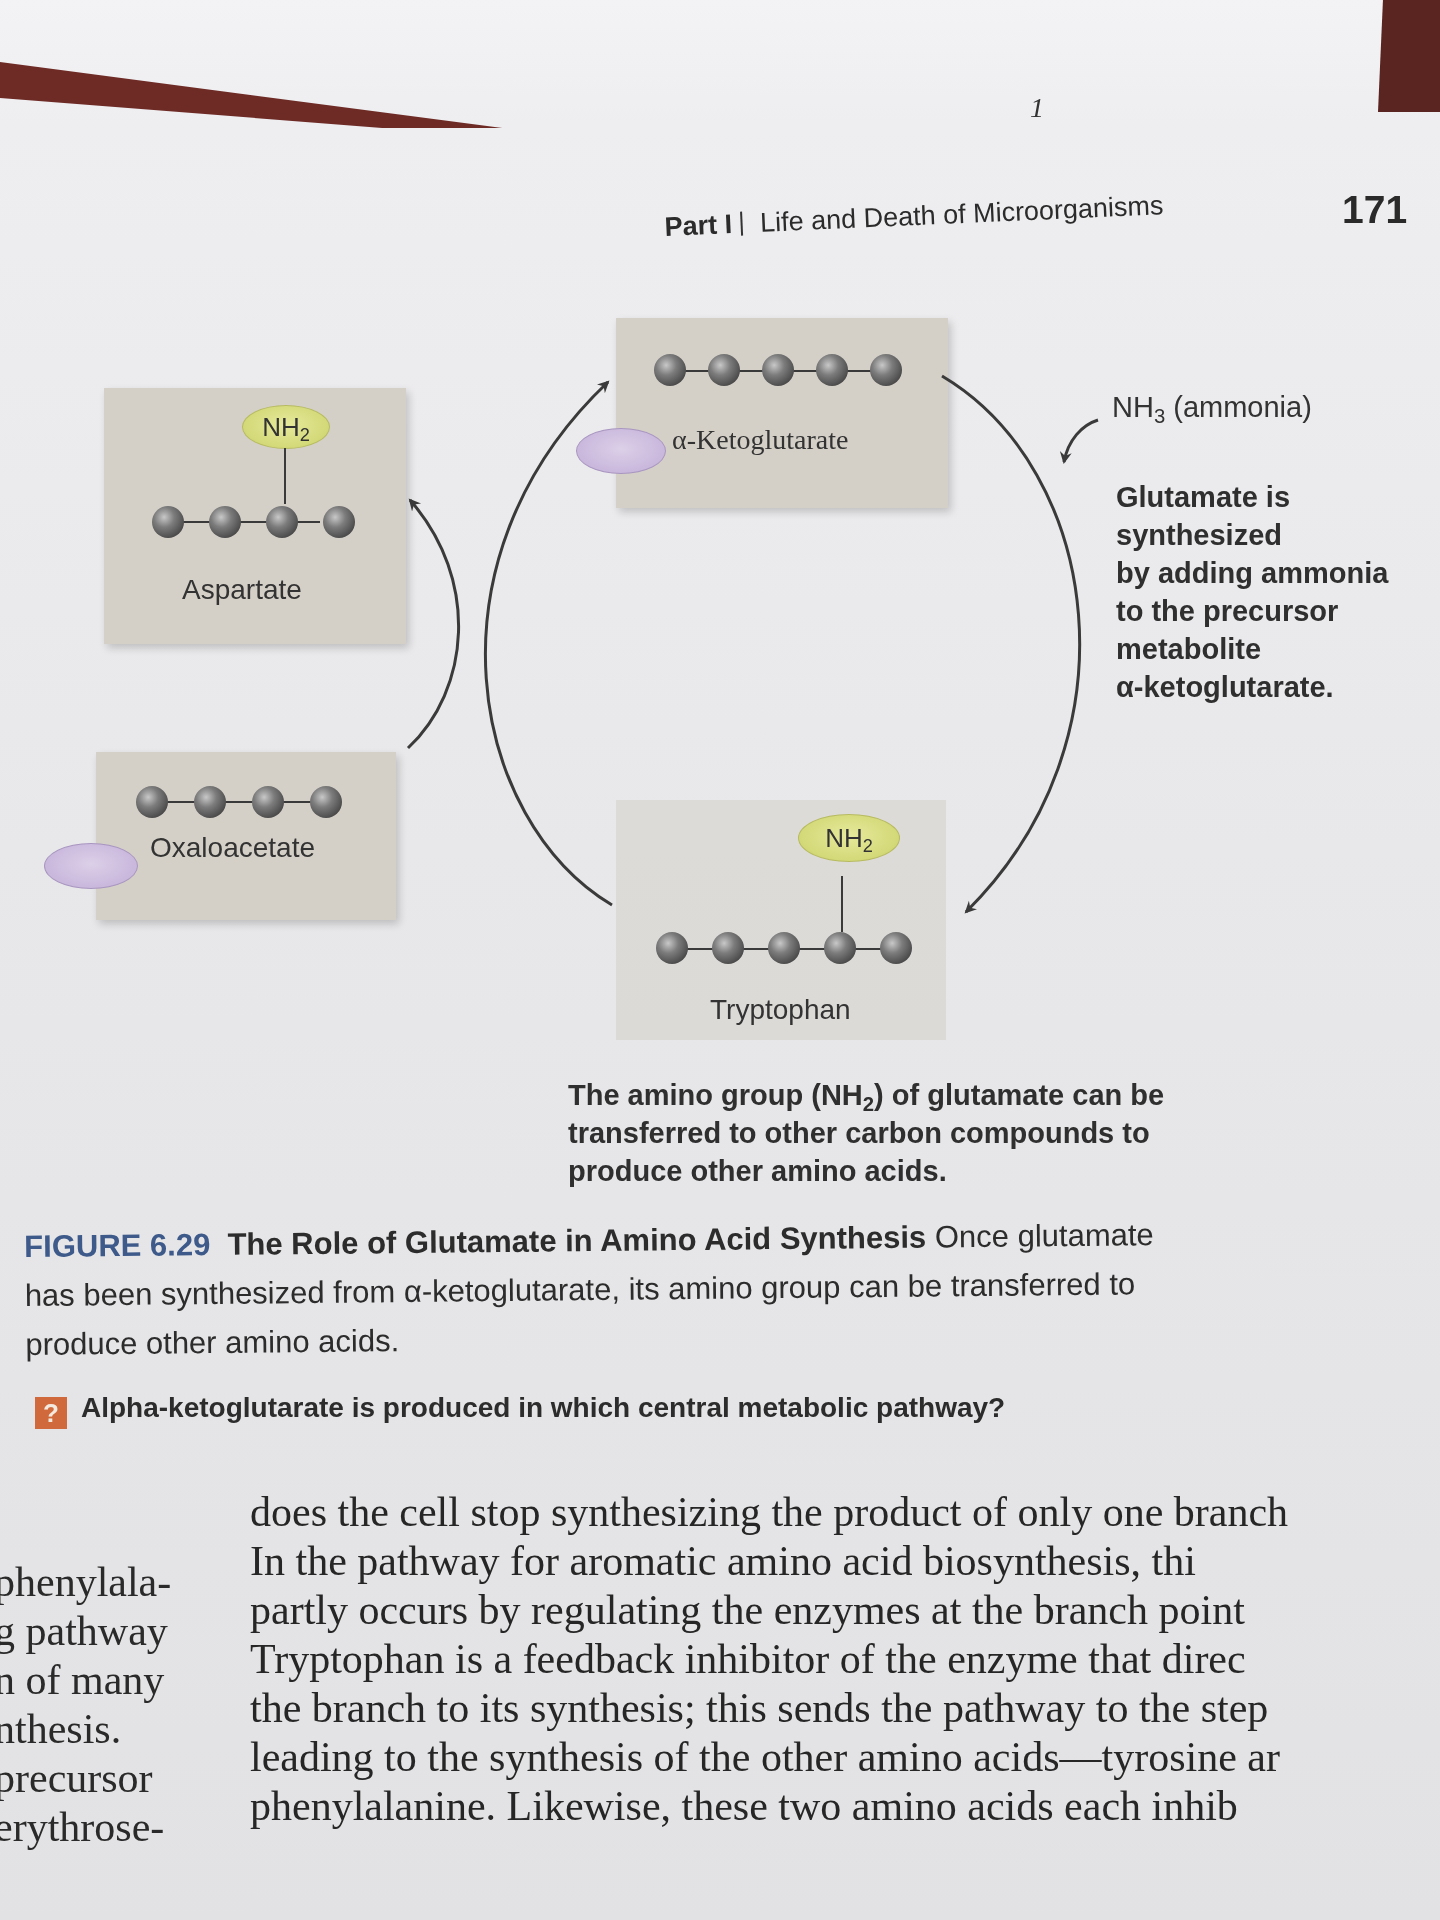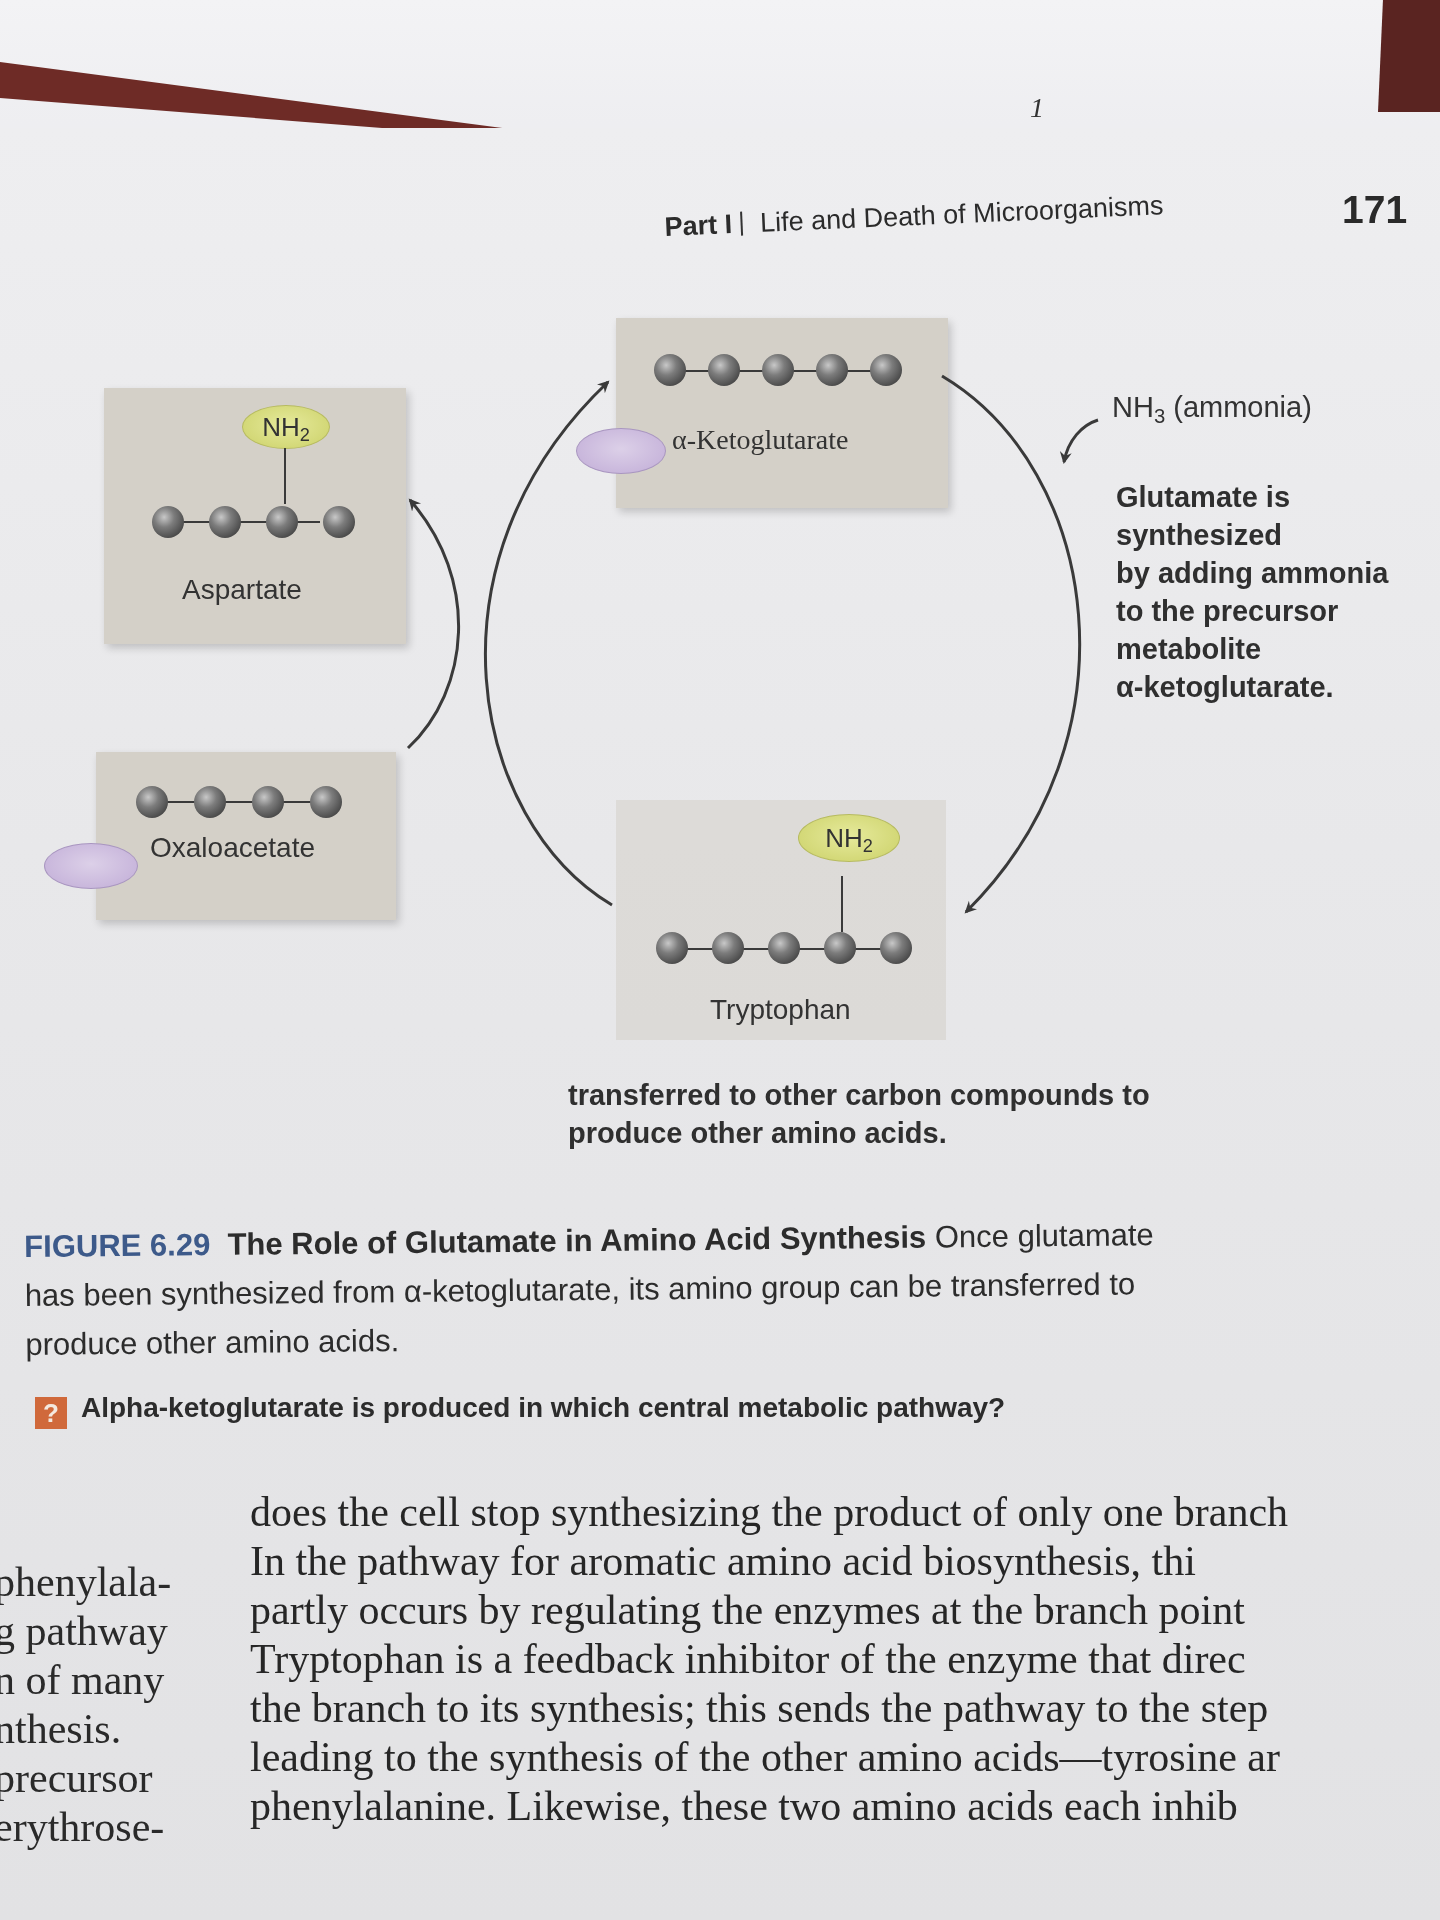--- a/index.html
+++ b/index.html
@@ -153,20 +153,21 @@
   <div class="annot" style="left:1116px;top:478px;">
     <div>Glutamate is</div>
     <div>synthesized</div>
     <div>by adding ammonia</div>
     <div>to the precursor</div>
     <div>metabolite</div>
     <div>α-ketoglutarate.</div>
   </div>
 
   <div class="annot" style="left:568px;top:1076px;">
+    <div><span>The amino group (NH</span><sub class="sub">2</sub><span>)  of glutamate can be</span></div>
     <div>transferred to other carbon compounds to</div>
     <div>produce other amino acids.</div>
   </div>
 </div>
 
 <div class="caption">
   <div><span class="fig-num">FIGURE 6.29</span>&nbsp;&nbsp;<span class="fig-title">The Role of Glutamate in Amino Acid Synthesis</span><span> Once glutamate</span></div>
   <div>has been synthesized from α-ketoglutarate, its amino group can be transferred to</div>
   <div>produce other amino acids.</div>
 </div>

